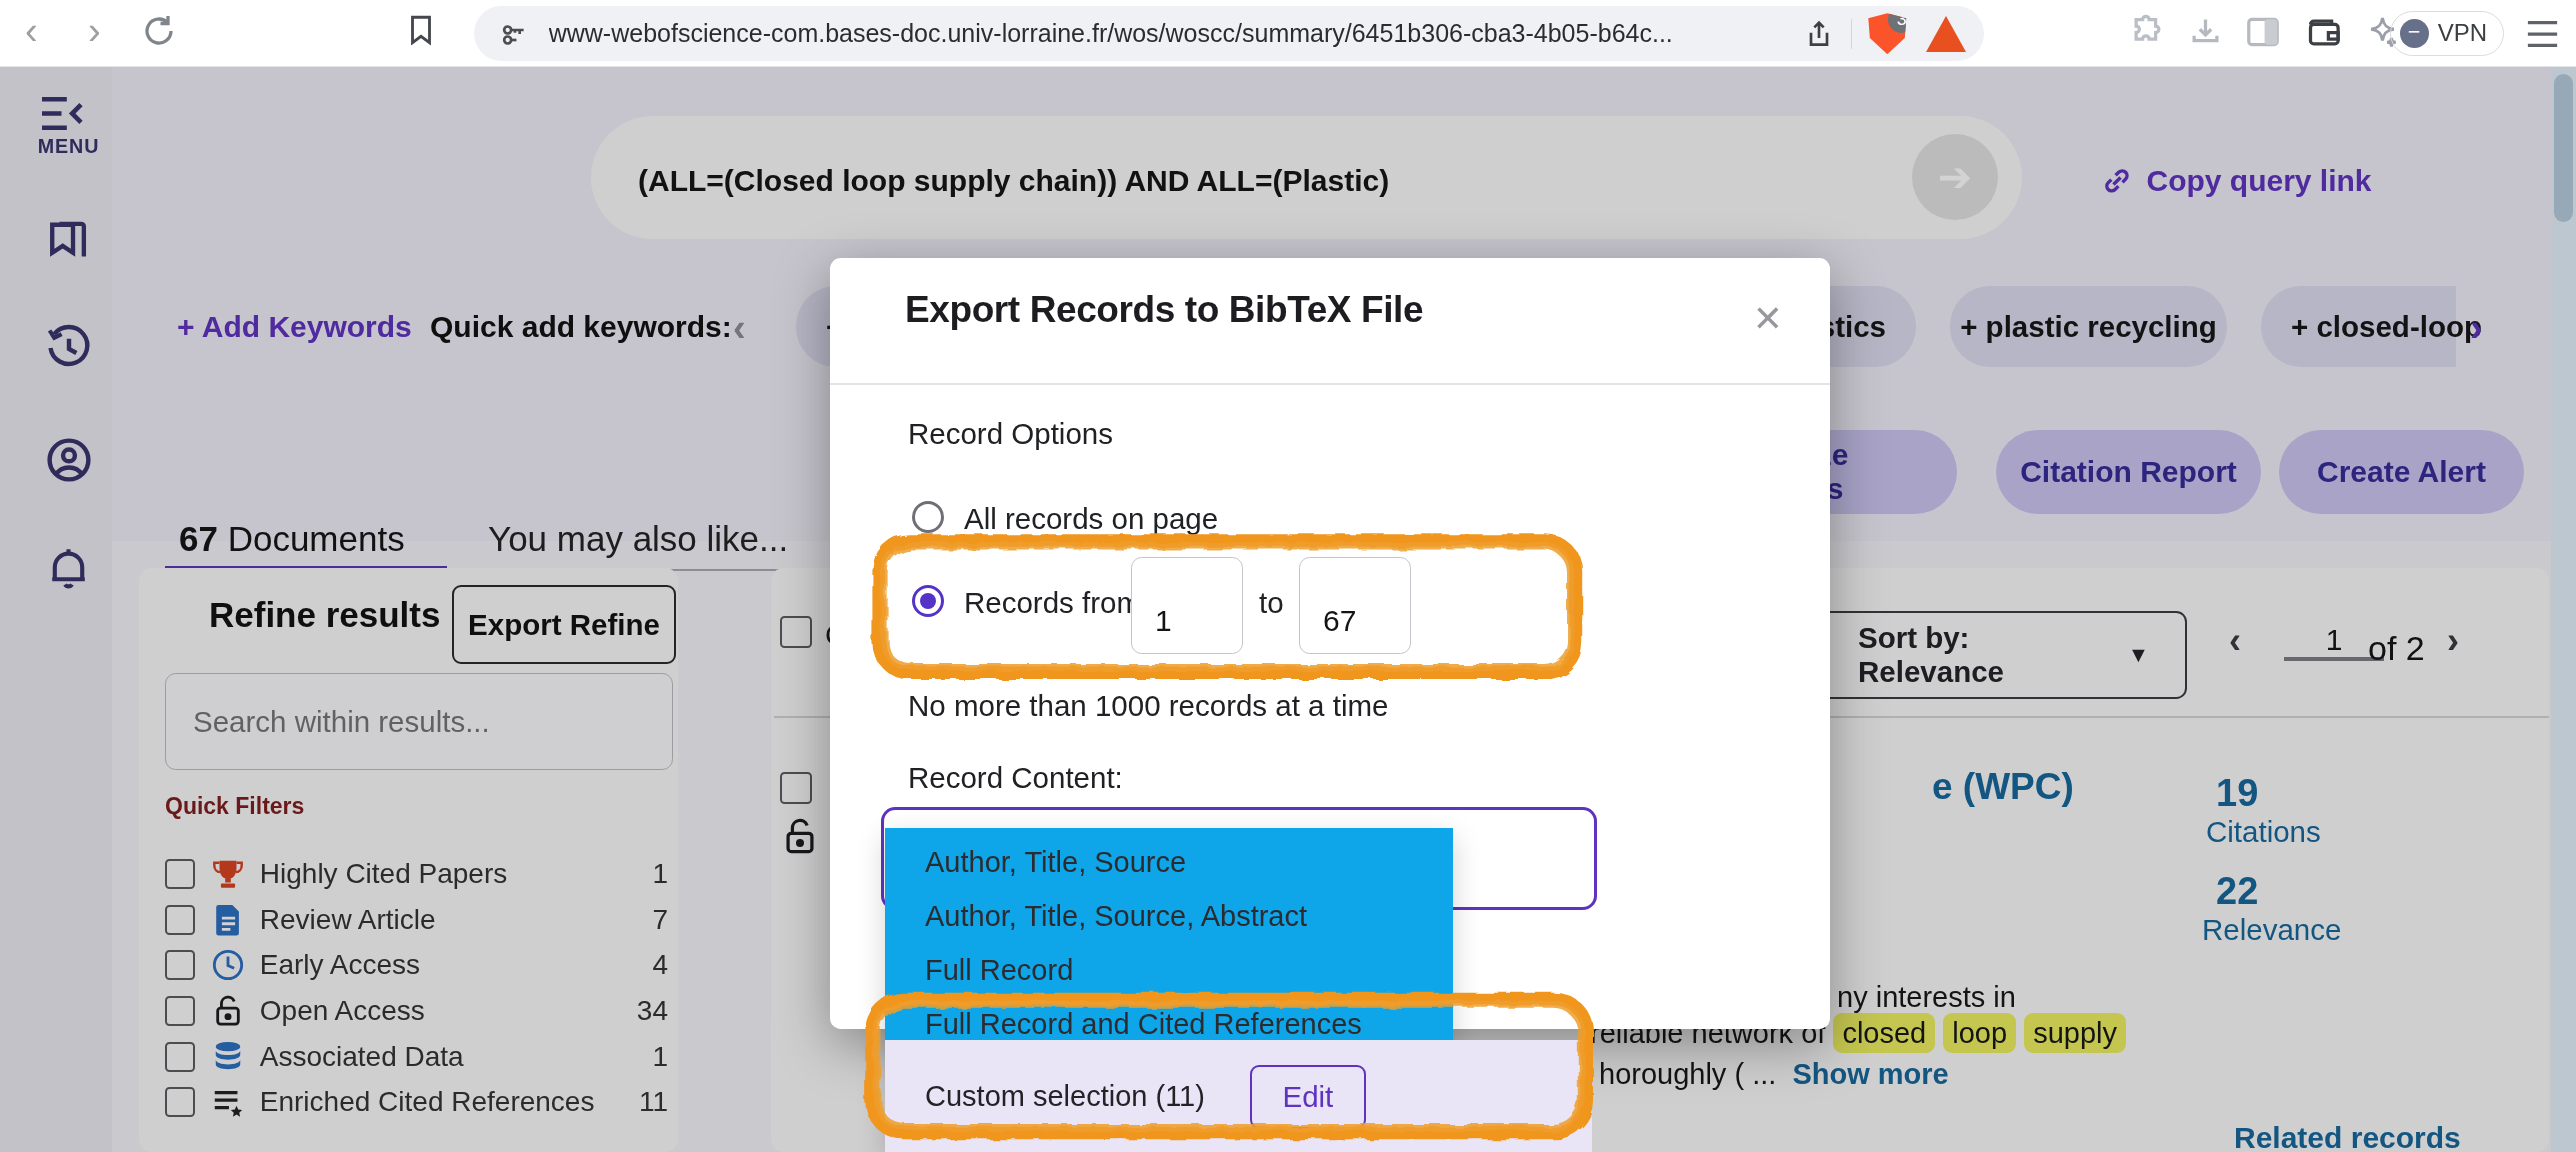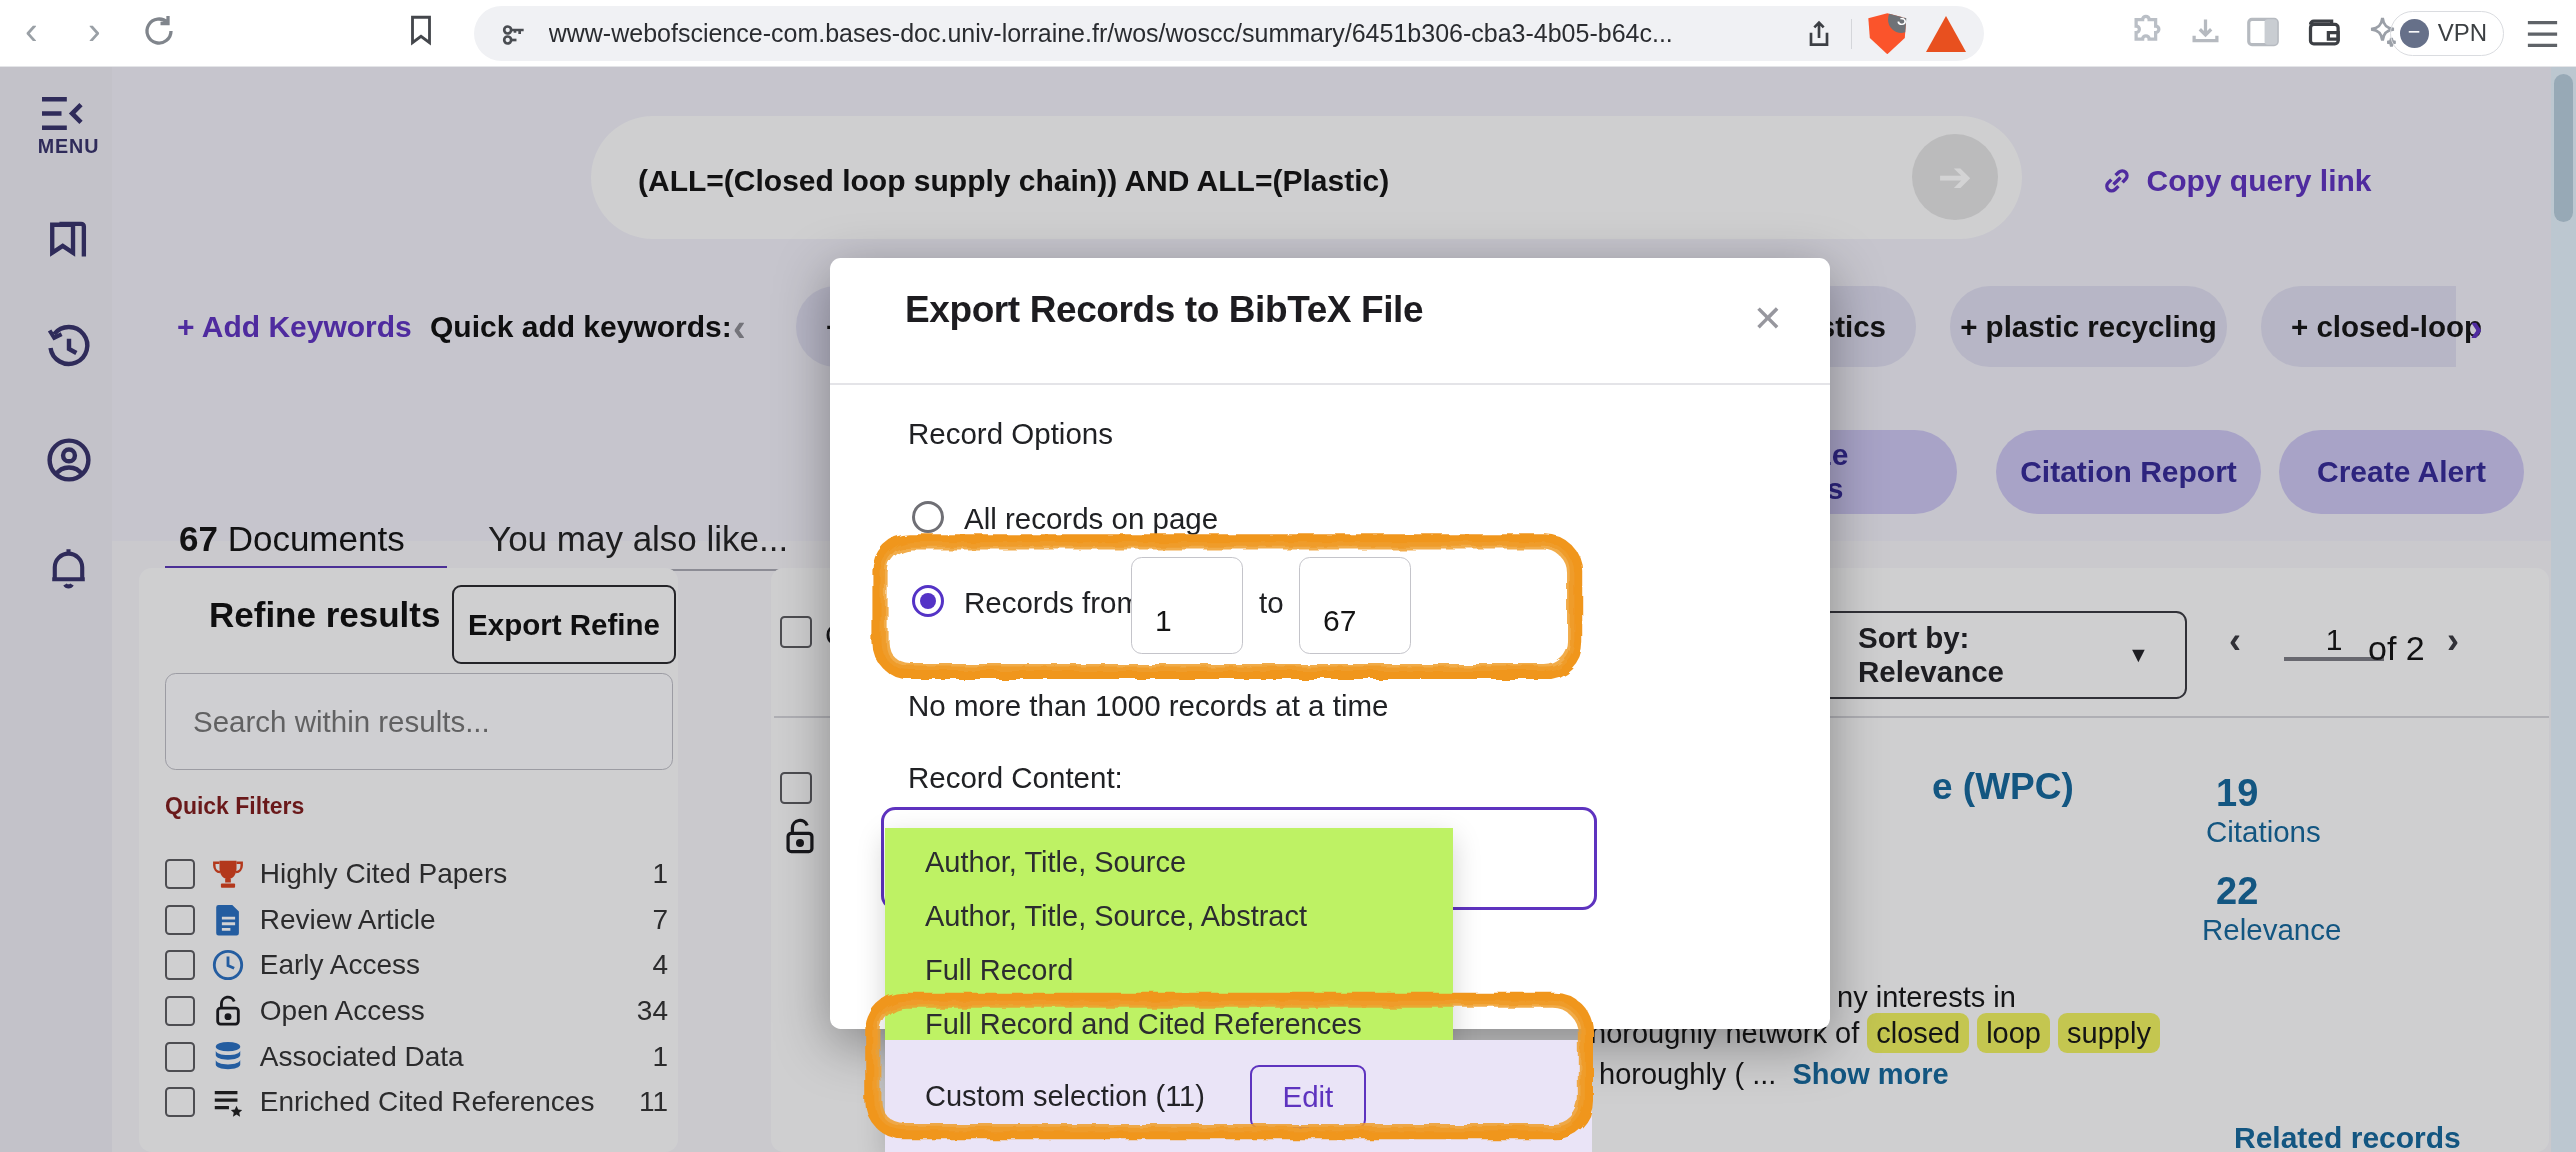--- a/index.html
+++ b/index.html
@@ -78,21 +78,21 @@
   #modal { position:absolute; left:830px; top:258px; width:1000px; height:771px; background:#fff; border-radius:10.7px; box-shadow:0 14.3px 54px rgba(0,0,0,.35); z-index:500; }
   #modal-title { position:absolute; left:75px; top:31px; font-size:37px; font-weight:600; color:#1d1c20; letter-spacing:-0.4px; }
   #modal-close { position:absolute; right:47px; top:43px; font-size:36px; color:#97979e; cursor:pointer; line-height:1; }
   #modal-divider { position:absolute; left:0; top:125px; width:1000px; height:1.8px; background:#e4e4e8; }
   .m-label { position:absolute; font-size:29.5px; color:#202124; }
   .radio { position:absolute; width:32px; height:32px; border-radius:50%; border:3.6px solid #6f6f75; background:#fff; }
   .radio.sel { border-color:#5433c6; }
   .radio.sel::after { content:""; position:absolute; left:4.5px; top:4.5px; width:16px; height:16px; border-radius:50%; background:#5433c6; }
   .num-input { position:absolute; width:112px; height:97px; border:1.8px solid #c4c4ca; border-radius:10.7px; font-size:30px; color:#141414; padding:30px 0 0 23px; font-family:inherit; background:#fff; }
   #rc-select { position:absolute; left:51px; top:549px; width:716px; height:103px; border:3.6px solid #5e33bf; border-radius:14.3px; background:#fff; }
-  #rc-list { position:absolute; left:55px; top:570px; width:568px; height:325px; background:#bef264; box-shadow:0 9px 27px rgba(0,0,0,.18); z-index:5; }
+  #rc-list { position:absolute; left:55px; top:570px; width:568px; height:325px; background:#0ea5e9; box-shadow:0 9px 27px rgba(0,0,0,.18); z-index:5; }
   .rc-opt { height:54px; display:flex; align-items:center; padding-left:40px; font-size:29px; color:#2c2c30; cursor:pointer; }
   #rc-custom { position:absolute; left:0; top:212px; width:707px; height:113px; background:#eae4f7; display:flex; align-items:center; padding-left:40px; gap:45px; cursor:pointer; }
   #rc-edit { width:116px; height:64px; border:2.7px solid #5e33bf; border-radius:9px; background:transparent; color:#5e33bf; font-size:29.5px; font-family:inherit; cursor:pointer; }
 
   .annot { position:absolute; z-index:600; pointer-events:none; }
   svg { display:block; }
 </style>
 </head>
 <body>
 
@@ -304,21 +304,21 @@
   </div>
 
   <div id="res-title-frag" class="teal">e (WPC)</div>
   <div class="abs teal cit-num" style="left:2216px; top:705px;">19</div>
   <div class="abs teal cit-lab" style="left:2206px; top:748px;">Citations</div>
   <div class="abs teal cit-num" style="left:2216px; top:803px;">22</div>
   <div class="abs teal cit-lab" style="left:2202px; top:846px;">Relevance</div>
 
   <div class="snippet" style="left:1837px; top:914px;">ny interests in</div>
   <div class="snippet" style="left:1590px; top:950px;">
-    <span>horoughly network of </span><span class="hl">closed</span> <span class="hl">loop</span> <span class="hl">supply</span>
+    <span>reliable network of </span><span class="hl">closed</span> <span class="hl">loop</span> <span class="hl">supply</span>
   </div>
   <div class="snippet" style="left:1599px; top:991px;">
     <span>horoughly ( ...</span>&nbsp;&nbsp;<span id="show-more">Show more</span>
   </div>
   <div id="related" class="teal">Related records</div>
 
   <div id="sidebar">
     <div class="sb-item" style="margin-top:27px;">
       <svg width="47" height="39" viewBox="0 0 26 22" fill="none" stroke="#37326b" stroke-width="2.6">
           <path d="M2 3h14M2 11h11M2 19h14"></path>

